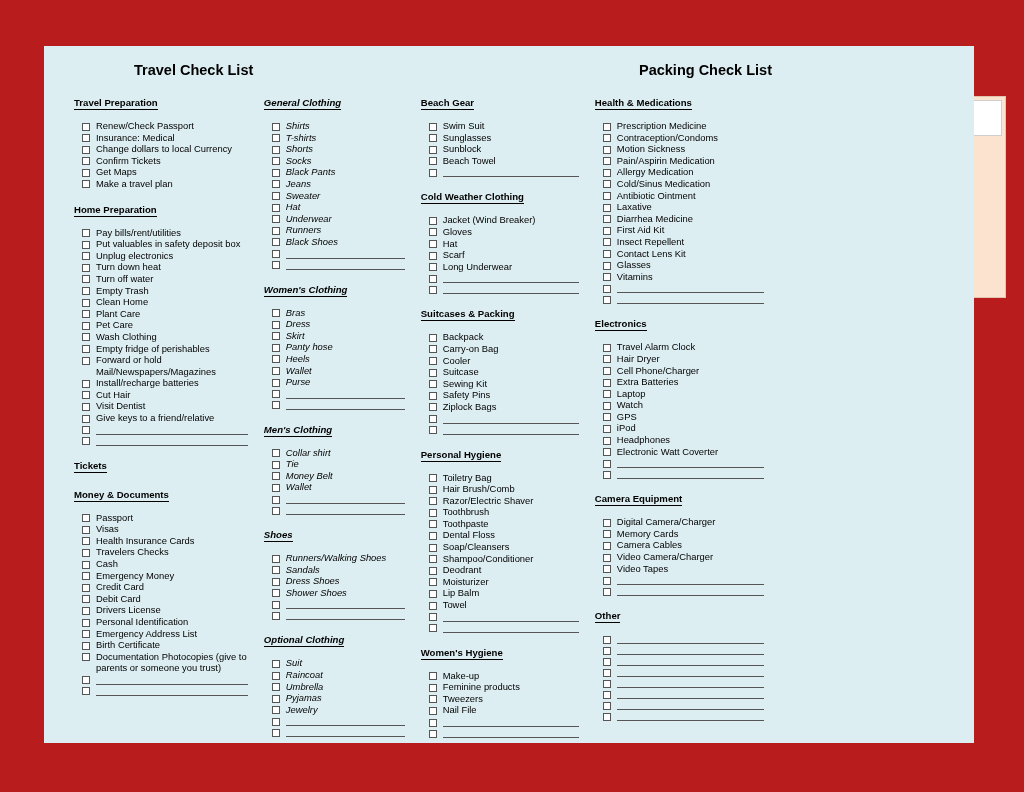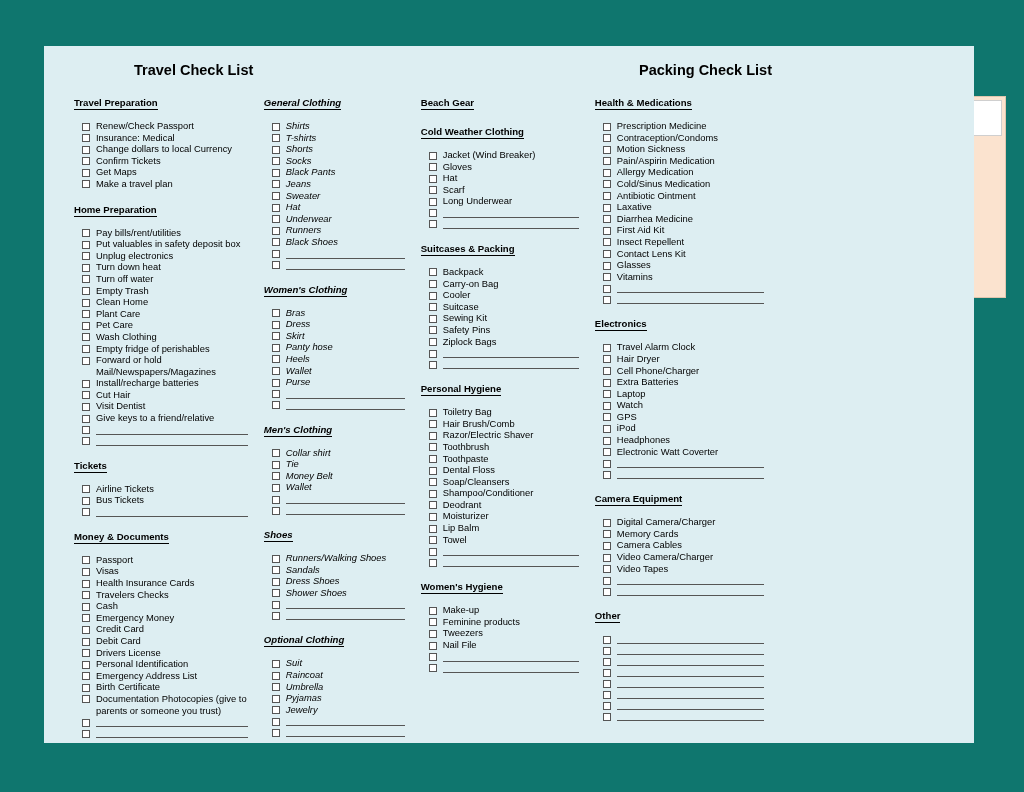--- a/index.html
+++ b/index.html
@@ -12,21 +12,21 @@
     height: 792px;
     font-family: "Liberation Sans", sans-serif;
     position: relative;
     overflow: hidden;
   }
   .page {
     position: absolute;
     left: 0; top: 0;
     width: 1024px;
     height: 792px;
-    background: #0f766e;
+    background: #b91c1c;
   }
   
   .deco-box {
     position: absolute;
     right: 18px;
     top: 96px;
     width: 112px;
     height: 200px;
     background: #fbe3cf;
     border: 1px solid #e0c6ae;
@@ -253,34 +253,21 @@
               </li>
               <li class="blank">
                 <span class="chk"></span>
                 <span class="lbl"></span>
               </li>
               <li class="blank">
                 <span class="chk"></span>
                 <span class="lbl"></span>
               </li>
             </ul></div>
-          <div class="group"><div class="group-title">Tickets</div><ul class="items">
-              <li>
-                <span class="chk"></span>
-                <span class="lbl">Airline Tickets</span>
-              </li>
-              <li>
-                <span class="chk"></span>
-                <span class="lbl">Bus Tickets</span>
-              </li>
-              <li class="blank">
-                <span class="chk"></span>
-                <span class="lbl"></span>
-              </li>
-            </ul></div>
+          <div class="group"><div class="group-title">Tickets</div></div>
           <div class="group"><div class="group-title">Money &amp; Documents</div><ul class="items">
               <li>
                 <span class="chk"></span>
                 <span class="lbl">Passport</span>
               </li>
               <li>
                 <span class="chk"></span>
                 <span class="lbl">Visas</span>
               </li>
               <li>
@@ -507,21 +494,42 @@
                 <span class="chk"></span>
                 <span class="lbl"></span>
               </li>
               <li class="blank">
                 <span class="chk"></span>
                 <span class="lbl"></span>
               </li>
             </ul></div>
         </div>
         <div class="col col3">
-          <div class="group"><div class="group-title">Beach Gear</div></div>
+          <div class="group"><div class="group-title">Beach Gear</div><ul class="items">
+              <li>
+                <span class="chk"></span>
+                <span class="lbl">Swim Suit</span>
+              </li>
+              <li>
+                <span class="chk"></span>
+                <span class="lbl">Sunglasses</span>
+              </li>
+              <li>
+                <span class="chk"></span>
+                <span class="lbl">Sunblock</span>
+              </li>
+              <li>
+                <span class="chk"></span>
+                <span class="lbl">Beach Towel</span>
+              </li>
+              <li class="blank">
+                <span class="chk"></span>
+                <span class="lbl"></span>
+              </li>
+            </ul></div>
           <div class="group"><div class="group-title">Cold Weather Clothing</div><ul class="items">
               <li>
                 <span class="chk"></span>
                 <span class="lbl">Jacket (Wind Breaker)</span>
               </li>
               <li>
                 <span class="chk"></span>
                 <span class="lbl">Gloves</span>
               </li>
               <li>

